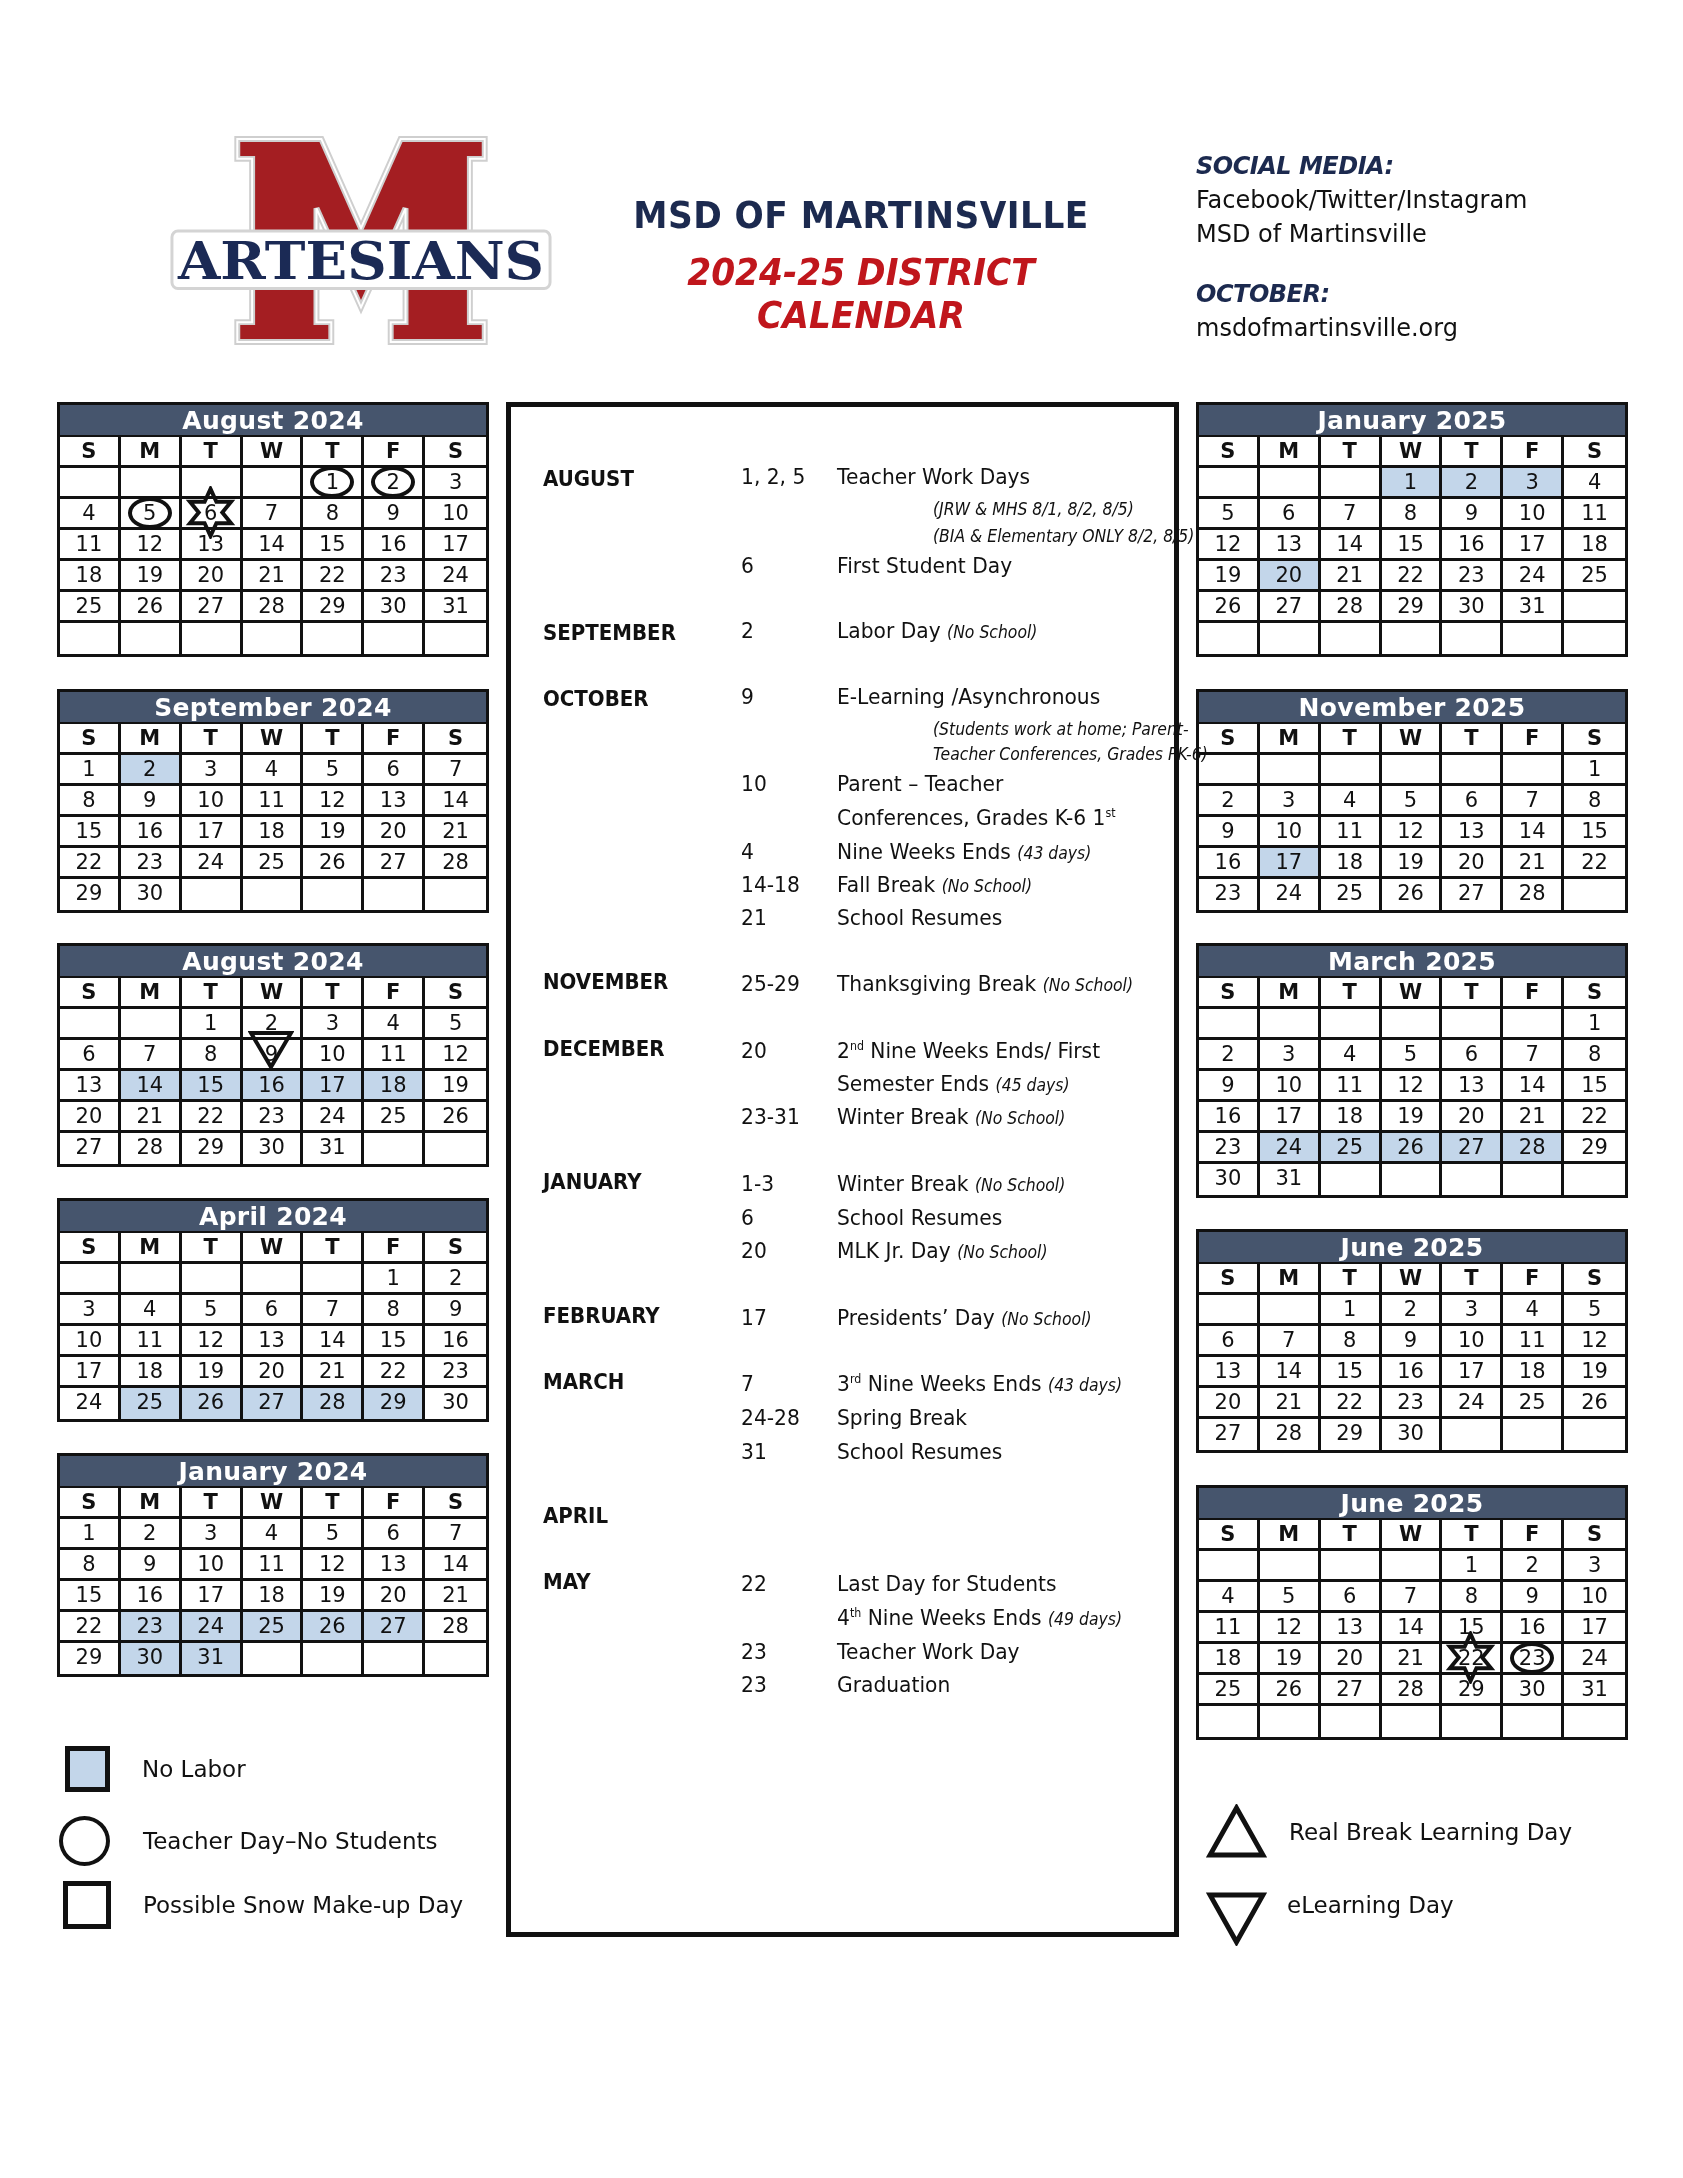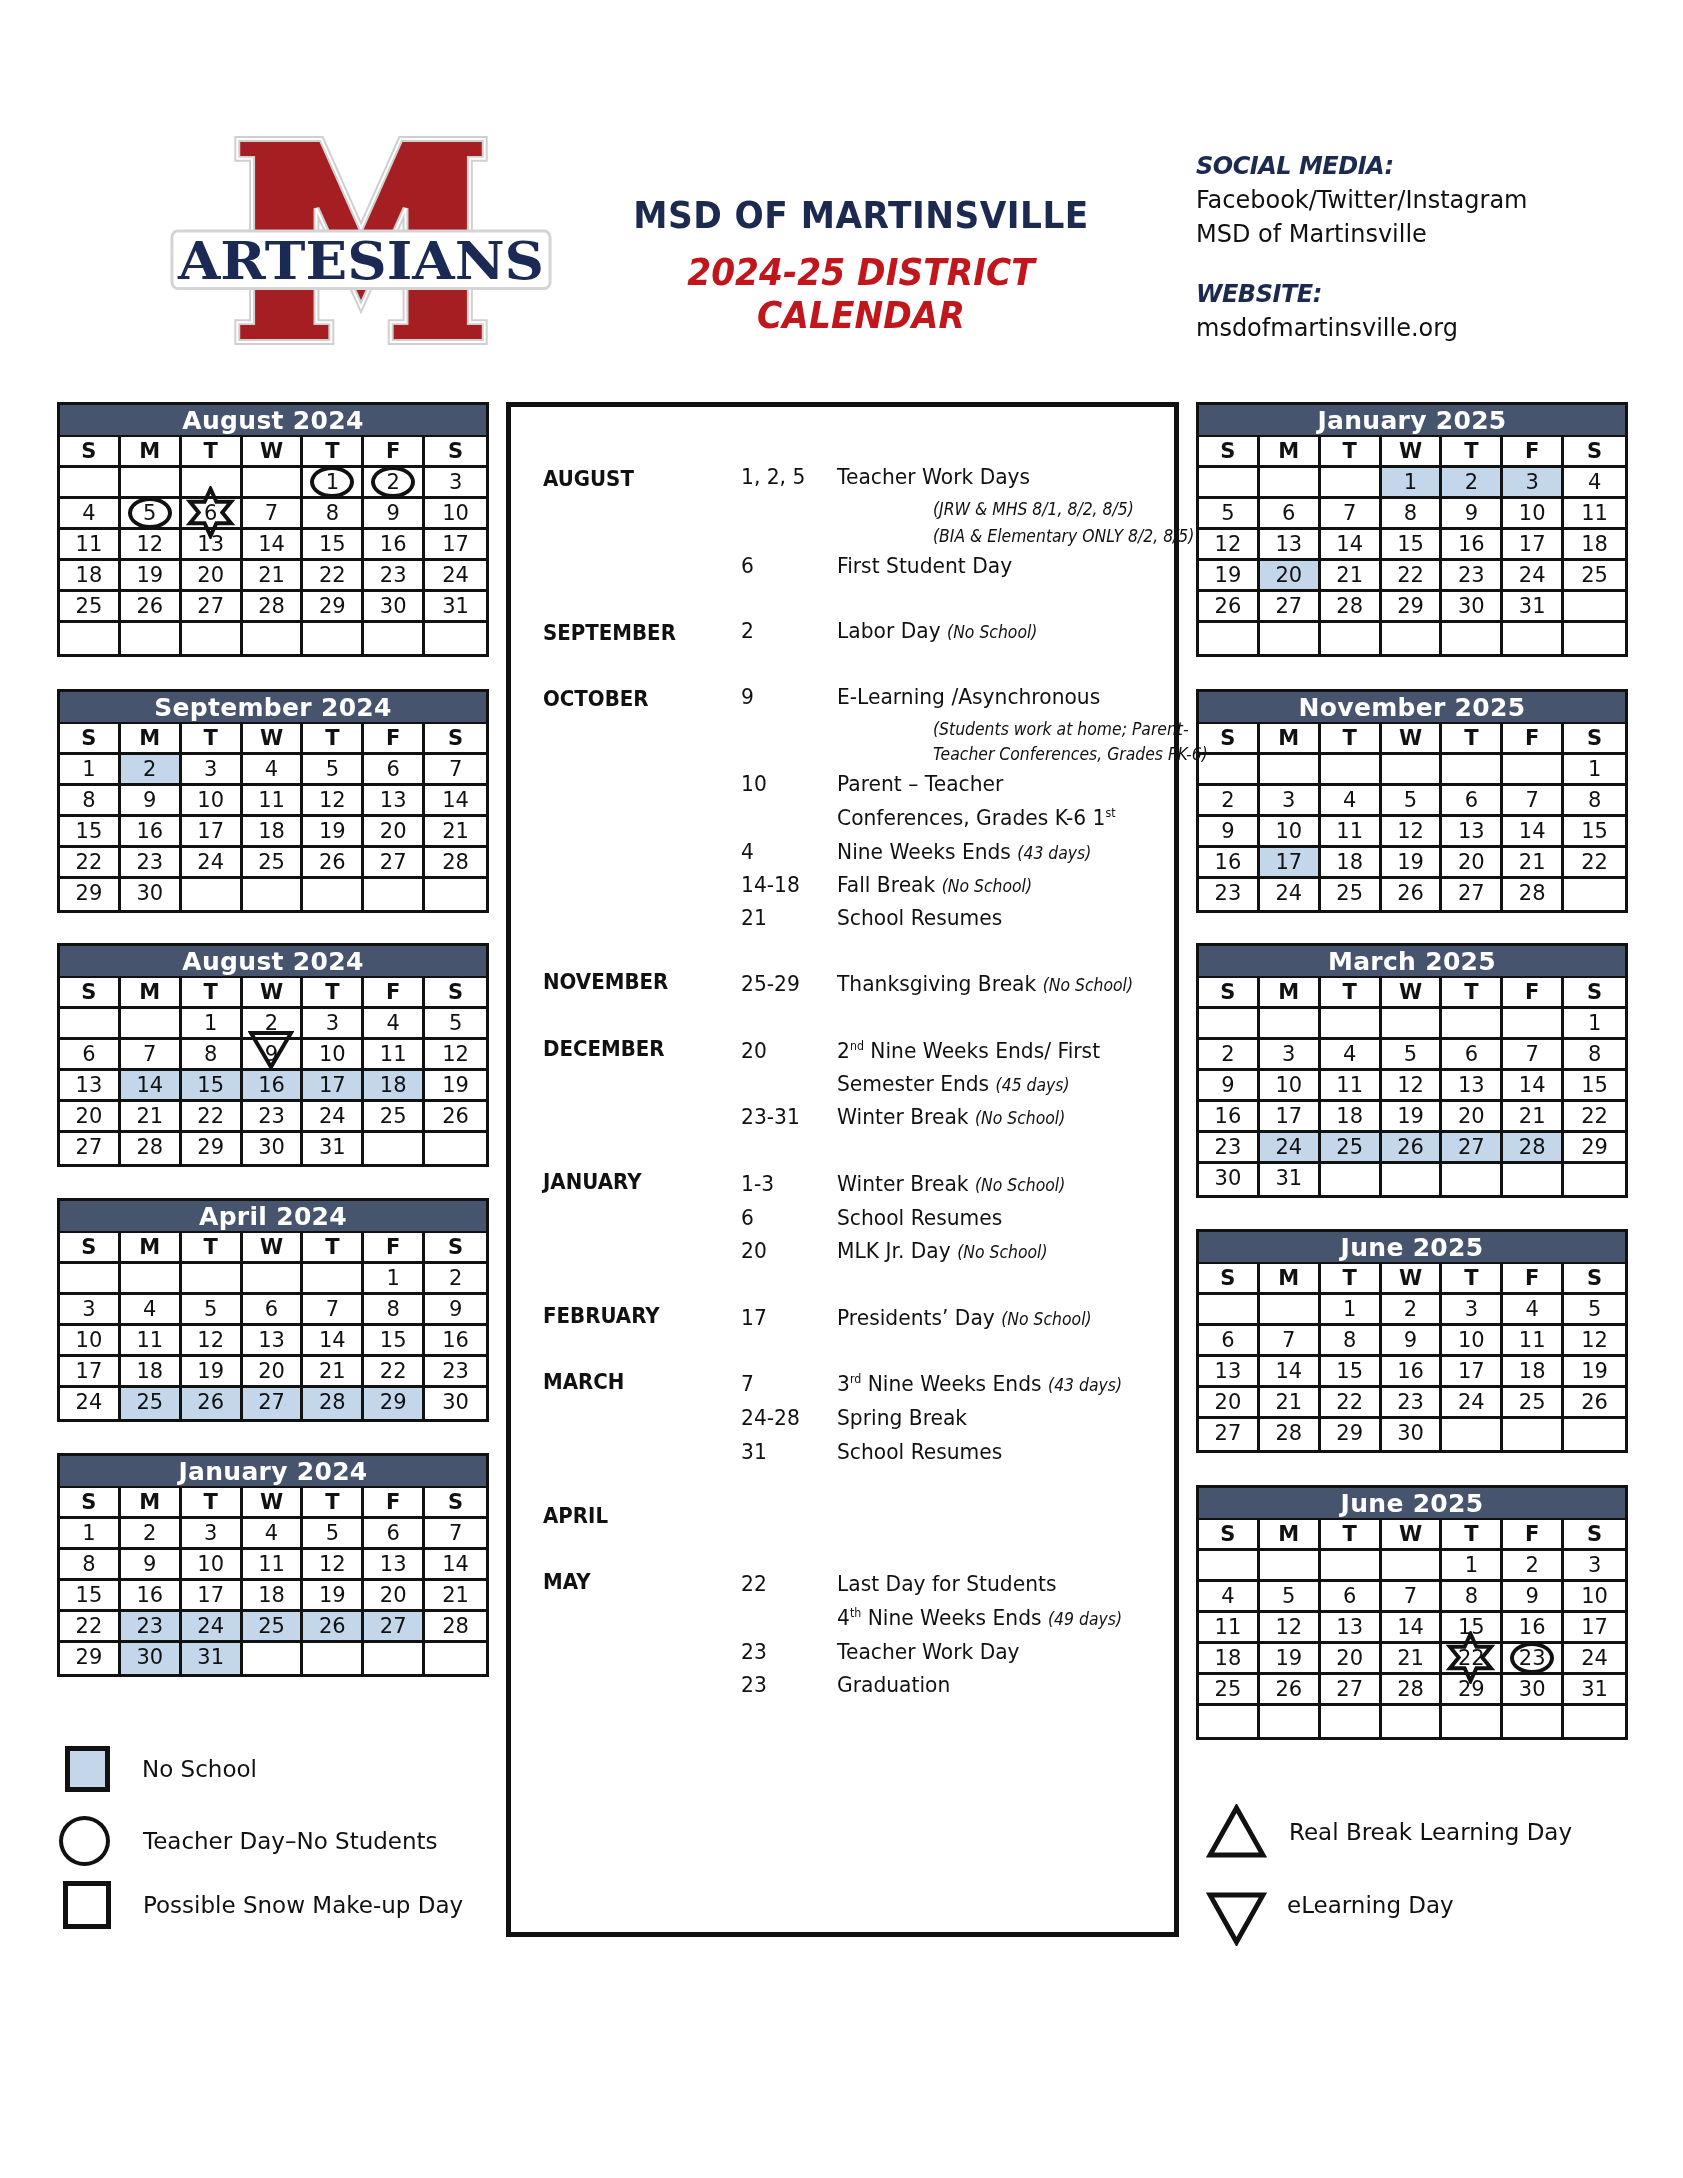--- a/index.html
+++ b/index.html
@@ -65,21 +65,21 @@
 <div class="title-block">
   <div class="title-1">MSD OF MARTINSVILLE</div>
   <div class="title-2">2024-25 DISTRICT CALENDAR</div>
 </div>
 
 <div class="contact">
   <div class="lbl">SOCIAL MEDIA:</div>
   <div>Facebook/Twitter/Instagram</div>
   <div>MSD of Martinsville</div>
   <div class="gap"></div>
-  <div class="lbl">WEBSITE:</div>
+  <div class="lbl">OCTOBER:</div>
   <div>msdofmartinsville.org</div>
 </div>
 
 <div id="calendars">
     <div class="cal" style="left: 57px; top: 402px;">
       <div class="cal-head">August 2024</div>
       <div class="cal-grid">
         <div class="cal-cell dow">S</div>
         <div class="cal-cell dow">M</div>
         <div class="cal-cell dow">T</div>
@@ -688,21 +688,21 @@
       <span class="t"><span>Teacher Work Day</span></span>
     </div>
     <div class="ev-line" style="top: 1265px;">
       <span class="d">23</span>
       <span class="t"><span>Graduation</span></span>
     </div>
   </div>
 
 <div class="legend-item" style="left:65px; top:1746px;">
   <span class="lg-icon lg-sq-fill"></span>
-  <span style="margin-left:32px;">No School</span>
+  <span style="margin-left:32px;">No Labor</span>
 </div>
 <div class="legend-item" style="left:59px; top:1816px;">
   <span class="lg-icon lg-circle"></span>
   <span style="margin-left:33px;">Teacher Day–No Students</span>
 </div>
 <div class="legend-item" style="left:63px; top:1881px;">
   <span class="lg-icon lg-sq"></span>
   <span style="margin-left:32px;">Possible Snow Make-up Day</span>
 </div>
 

